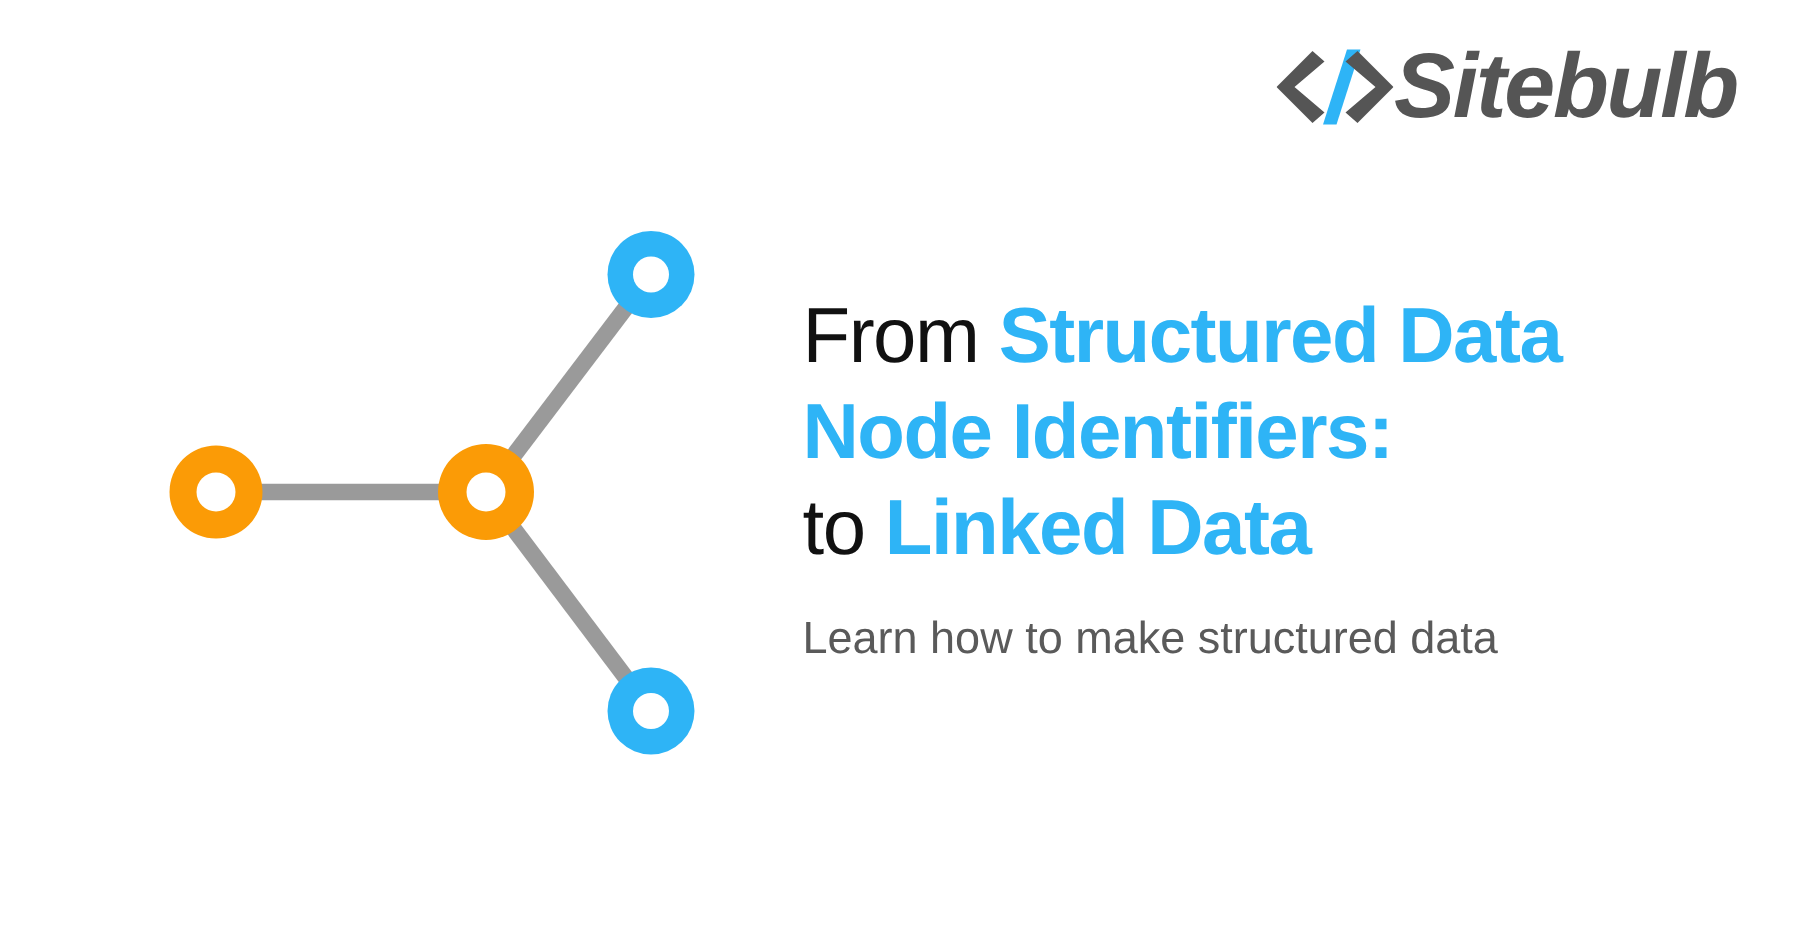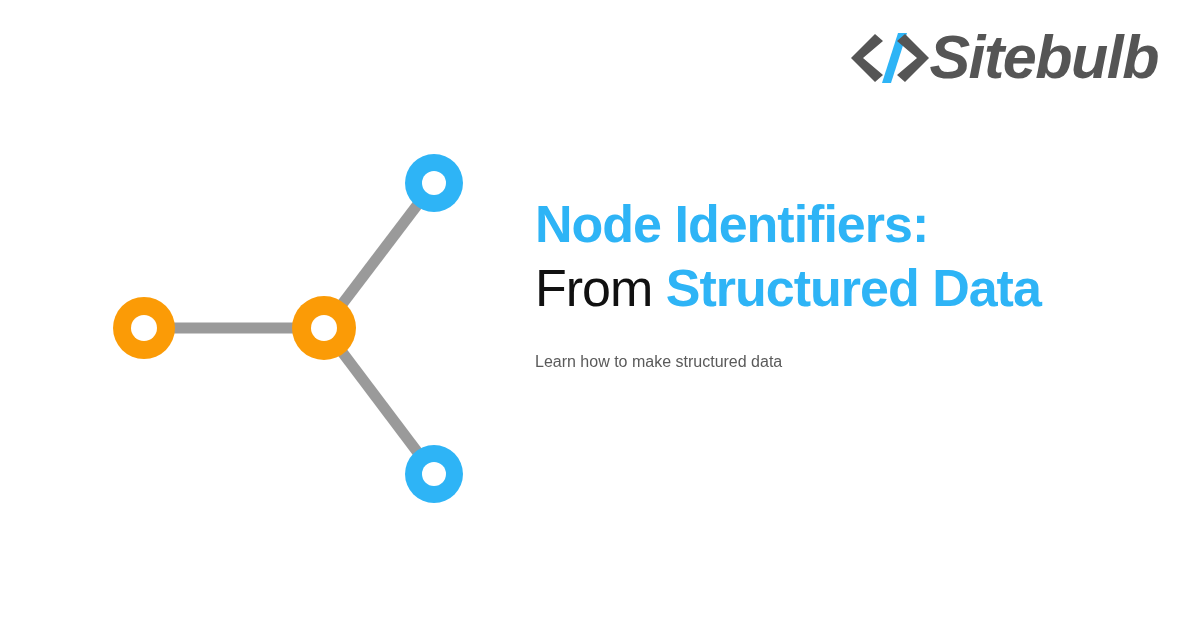--- a/index.html
+++ b/index.html
@@ -83,21 +83,21 @@
     color: #2EB4F6;
     font-weight: 700;
   }
   .hl-plain {
     color: #111111;
     font-weight: 400;
   }
   #subtitle {
     margin: 20px 0 0 0;
     font-family: "Liberation Sans", sans-serif;
-    font-size: 16px;
+    font-size: 30px;
     line-height: 44px;
     color: #5a5a5a;
     font-weight: 400;
     letter-spacing: 0px;
   }
   #subtitle .sub-line {
     display: block;
     white-space: nowrap;
   }
 </style>
@@ -139,24 +139,27 @@
         <circle cx="342" cy="344" r="29" fill="#2EB4F6"></circle>
         <circle cx="342" cy="344" r="12" fill="#ffffff"></circle>
       </g>
     </svg>
   </div>
 
   <div id="text-block">
 
     <h1 id="headline">
       <span class="hl-line">
+        <span class="hl-plain">From </span><span class="hl-accent">Structured Data</span>
+      </span>
+      <span class="hl-line">
         <span class="hl-accent">Node Identifiers:</span>
       </span>
       <span class="hl-line">
-        <span class="hl-plain">From </span><span class="hl-accent">Structured Data</span>
+        <span class="hl-plain">to </span><span class="hl-accent">Linked Data</span>
       </span>
     </h1>
 
     <p id="subtitle">
       <span class="sub-line">Learn how to make structured data</span>
     </p>
 
   </div>
 
 </div>

